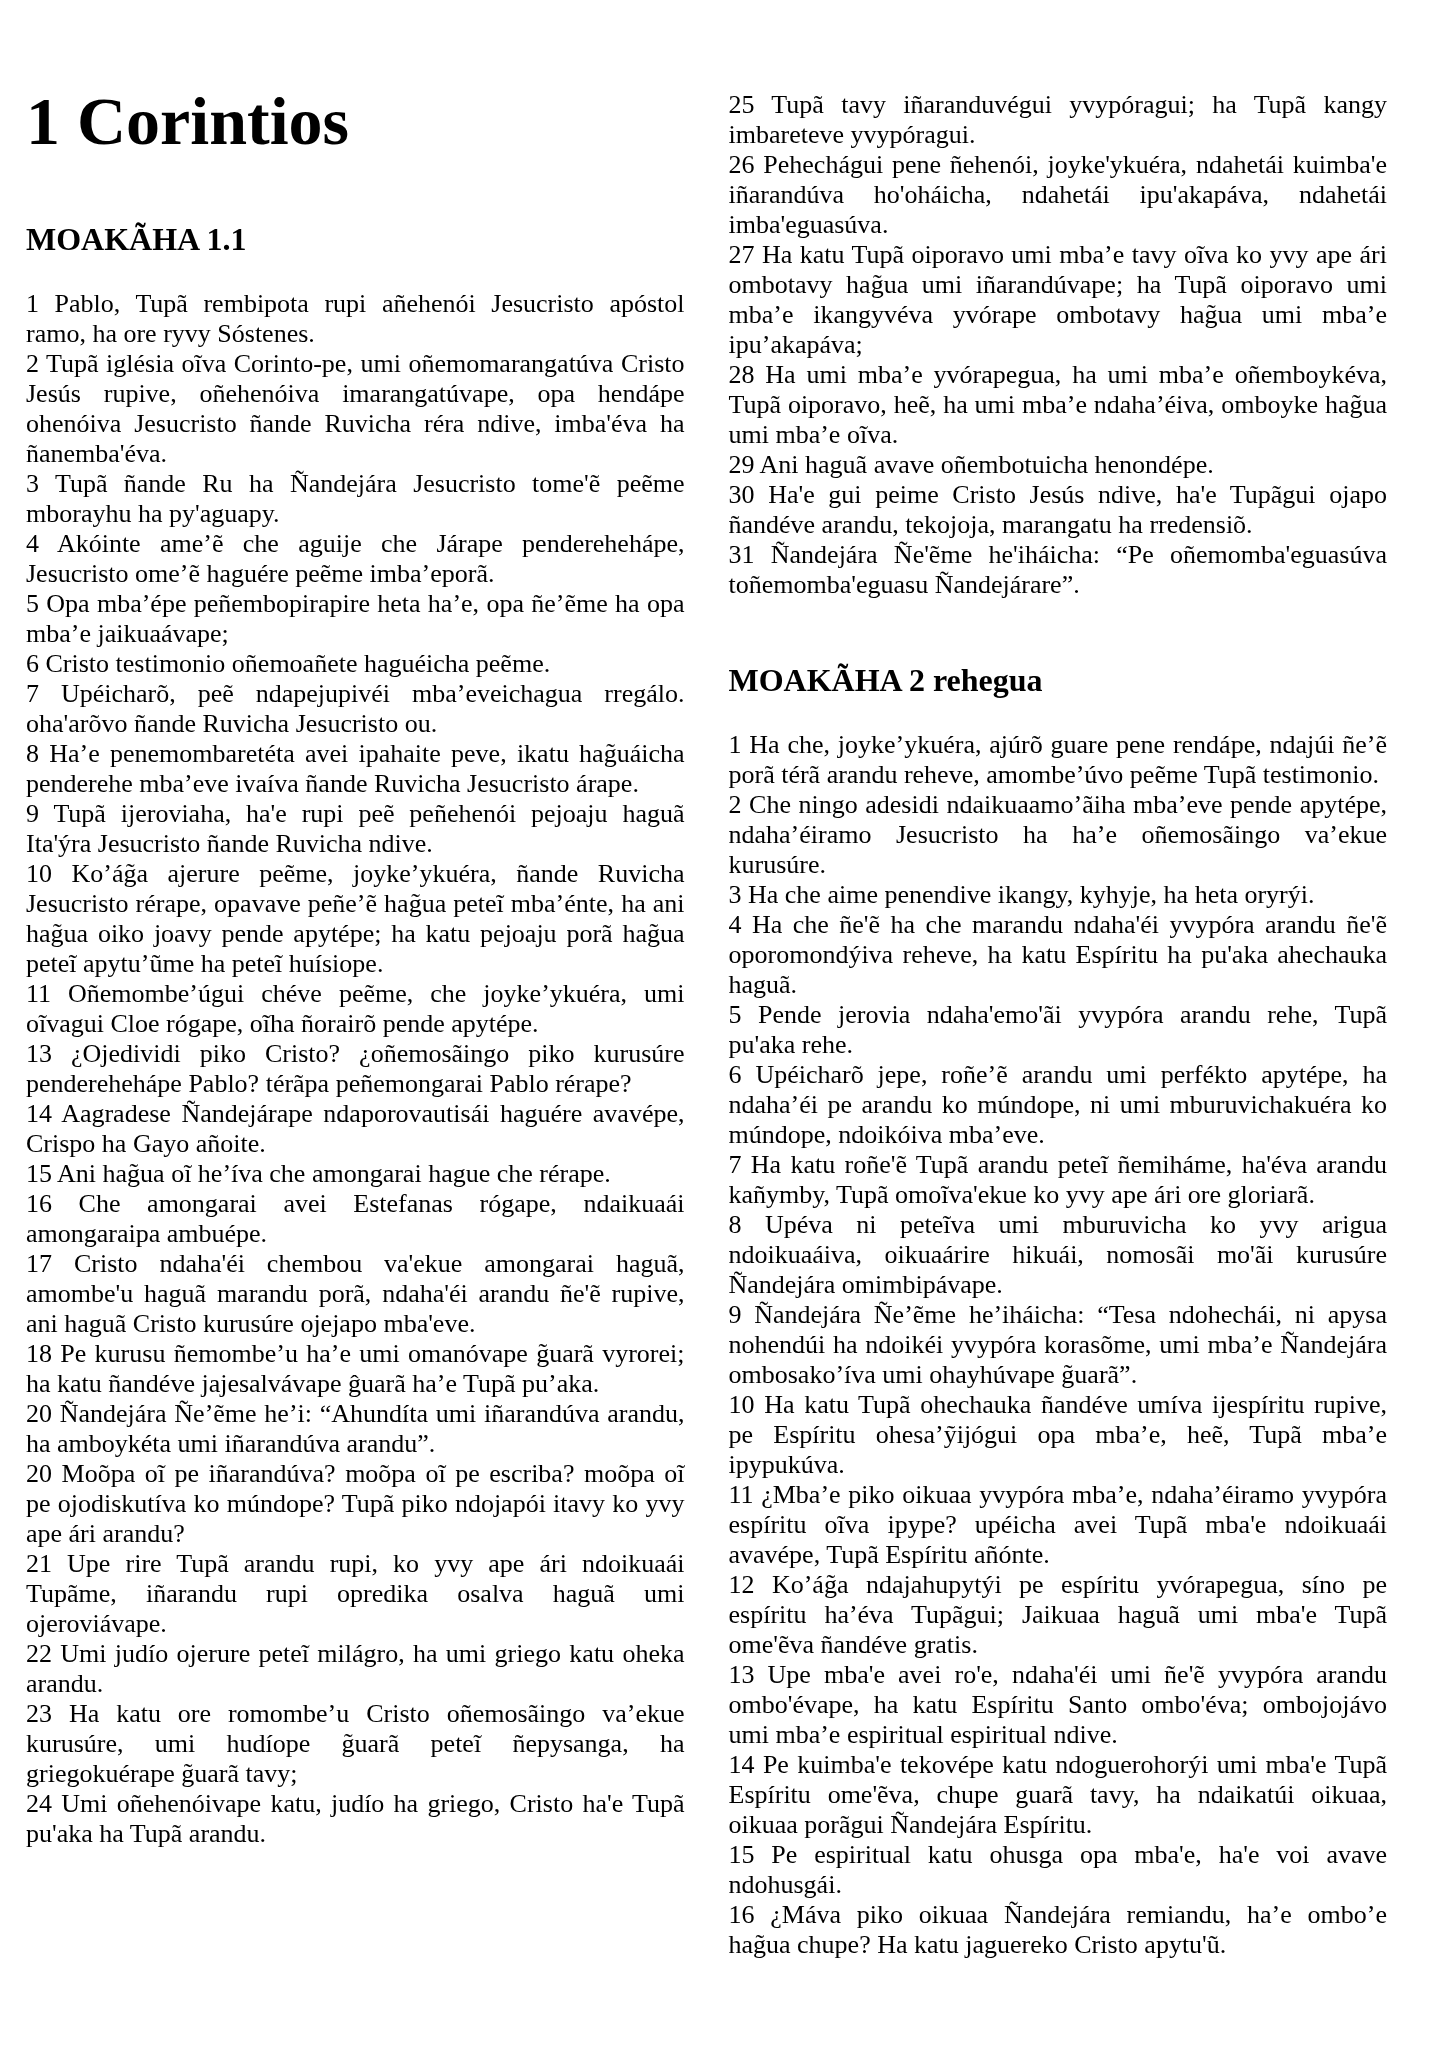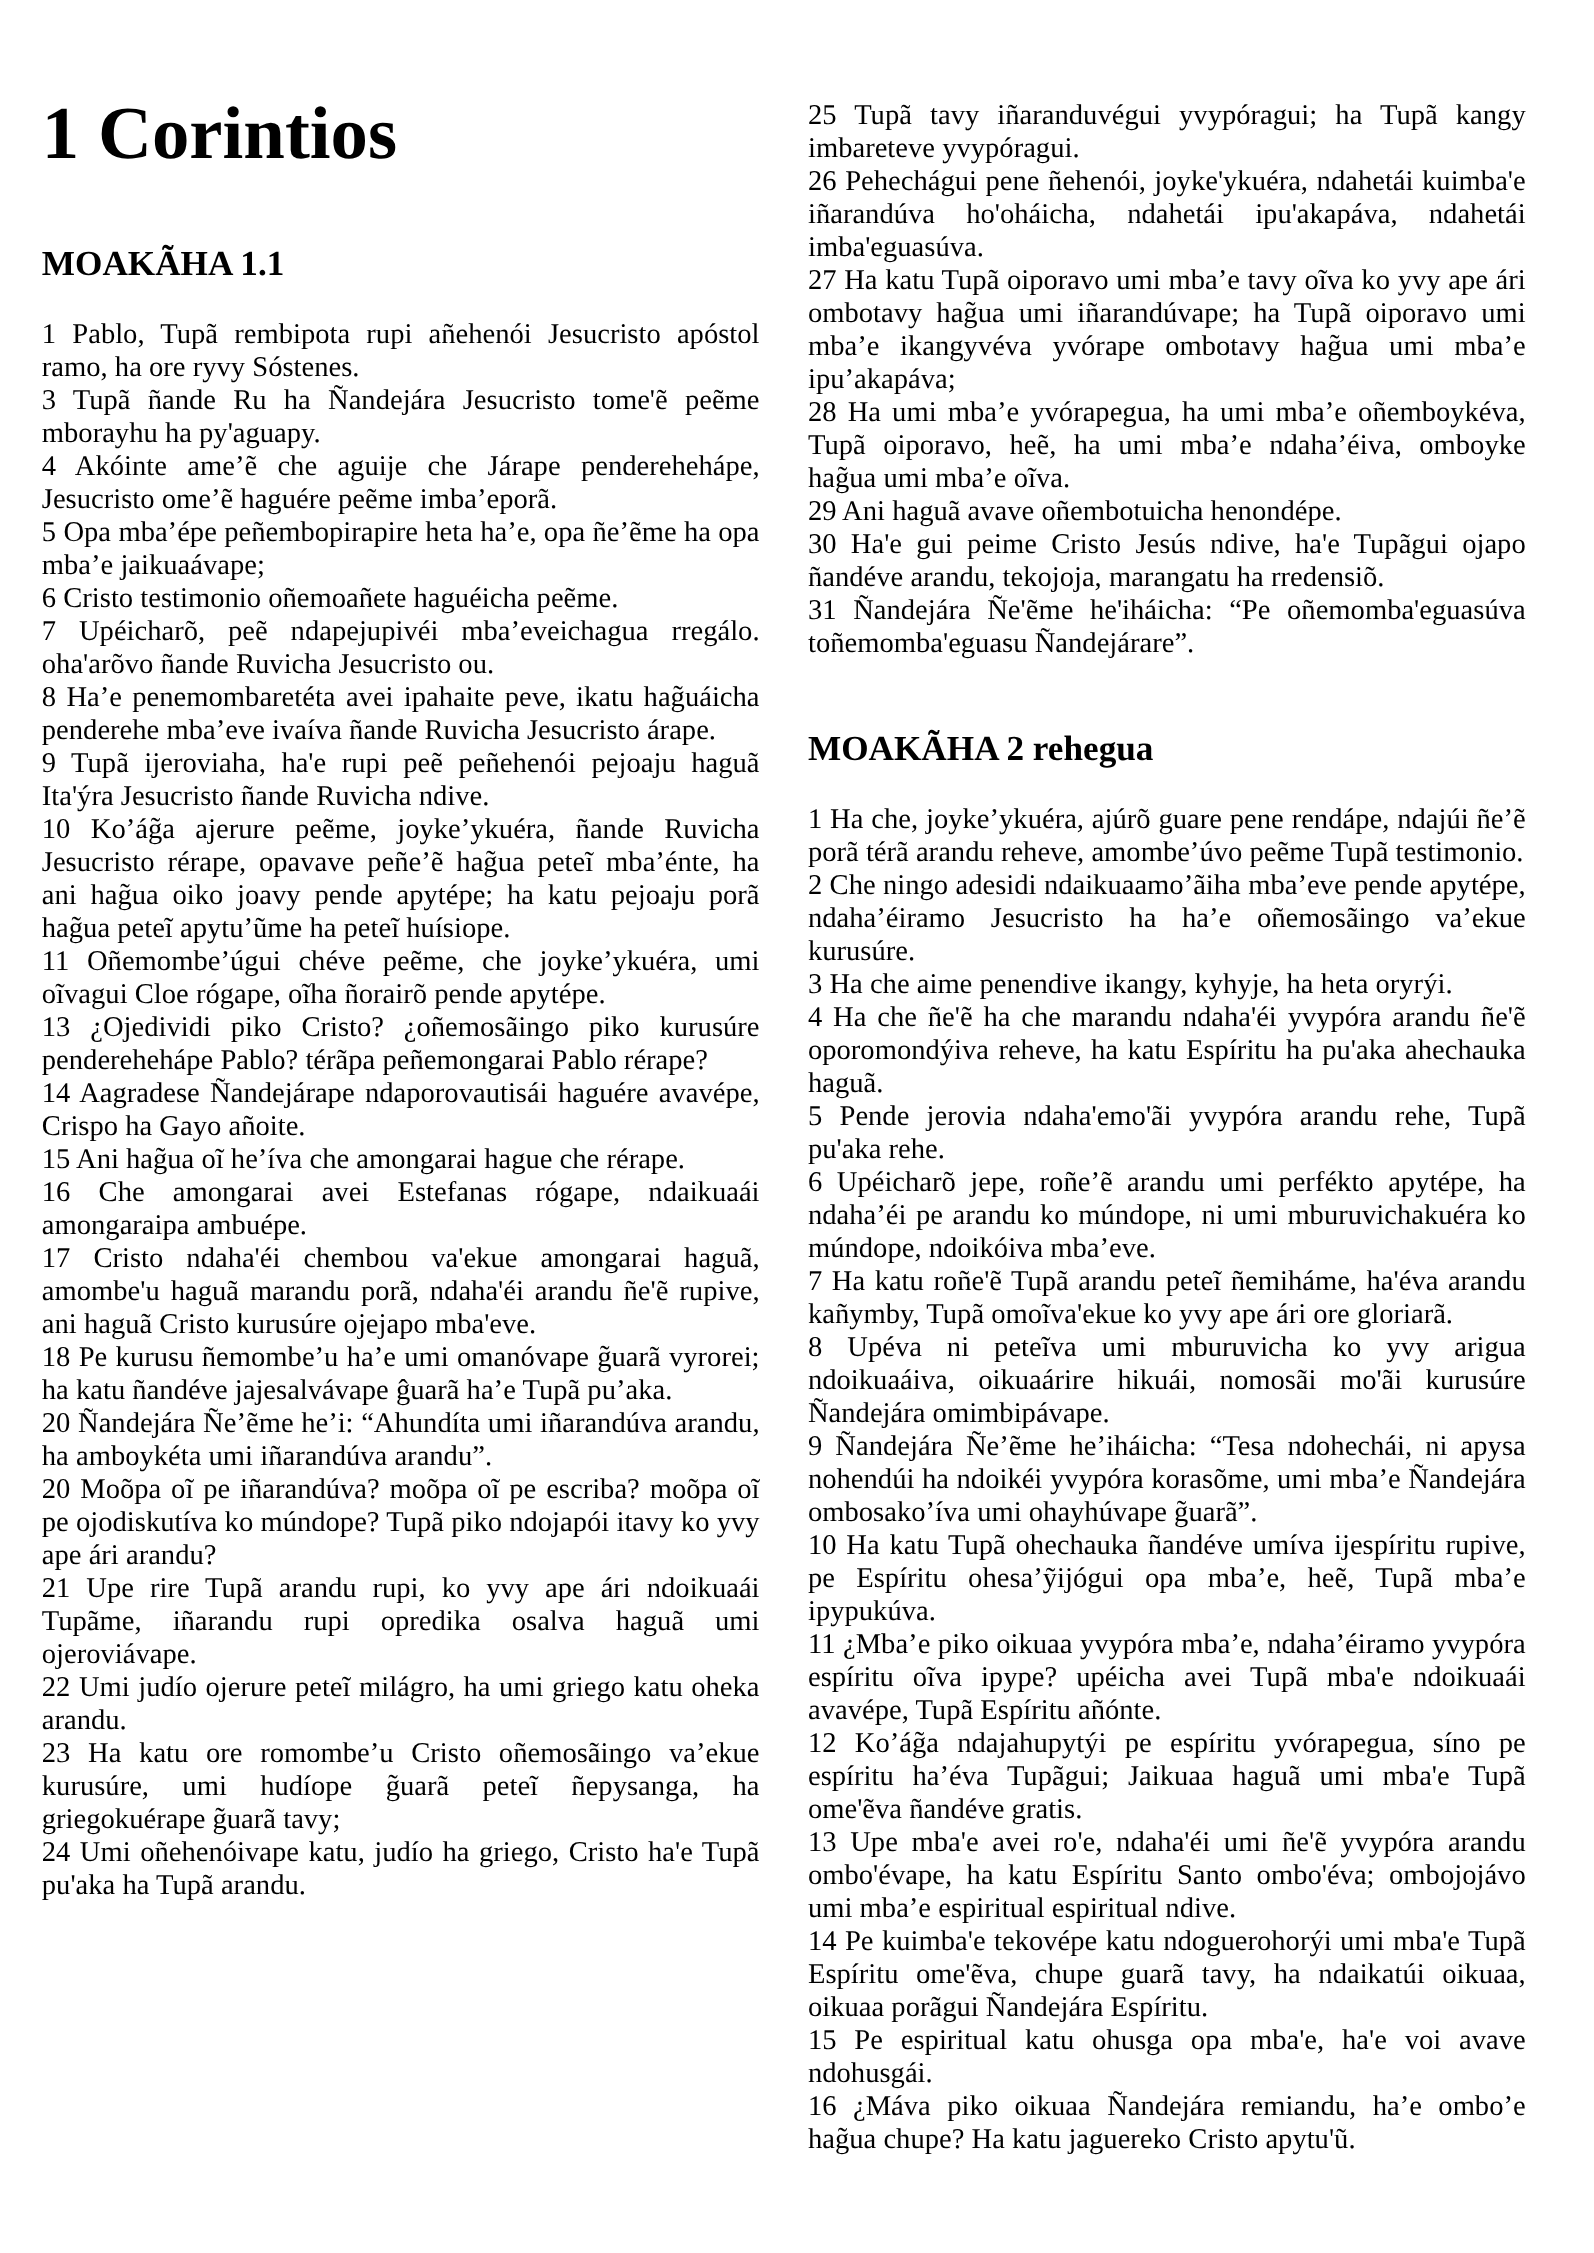--- a/index.html
+++ b/index.html
@@ -11,21 +11,21 @@
   body {
     width: 1449px;
     height: 2048px;
     overflow: hidden;
     font-family: "Liberation Serif", "DejaVu Serif", serif;
   }
   .page {
     box-sizing: border-box;
     width: 1449px;
     height: 2048px;
-    padding: 64px 62px 0 38px;
+    padding: 64px 62px 0 26px;
     display: flex;
     gap: 44px;
     background: #ffffff;
     border-radius: 17px;
   }
   .col {
     flex: 1 1 0;
     min-width: 0;
   }
   .book-title {
@@ -59,20 +59,21 @@
 </head>
 <body>
 
 <div class="page">
 
   <div class="col col-left">
     <h1 class="book-title">1 Corintios</h1>
     <h2 class="section-heading">MOAKÃHA 1.1</h2>
     <div class="verses">
         <p class="verse">1 Pablo, Tupã rembipota rupi añehenói Jesucristo apóstol ramo, ha ore ryvy Sóstenes.</p>
+        <p class="verse">2 Tupã iglésia oĩva Corinto-pe, umi oñemomarangatúva Cristo Jesús rupive, oñehenóiva imarangatúvape, opa hendápe ohenóiva Jesucristo ñande Ruvicha réra ndive, imba'éva ha ñanemba'éva.</p>
         <p class="verse">3 Tupã ñande Ru ha Ñandejára Jesucristo tome'ẽ peẽme mborayhu ha py'aguapy.</p>
         <p class="verse">4 Akóinte ame’ẽ che aguije che Járape penderehehápe, Jesucristo ome’ẽ haguére peẽme imba’eporã.</p>
         <p class="verse">5 Opa mba’épe peñembopirapire heta ha’e, opa ñe’ẽme ha opa mba’e jaikuaávape;</p>
         <p class="verse">6 Cristo testimonio oñemoañete haguéicha peẽme.</p>
         <p class="verse">7 Upéicharõ, peẽ ndapejupivéi mba’eveichagua rregálo. oha'arõvo ñande Ruvicha Jesucristo ou.</p>
         <p class="verse">8 Ha’e penemombaretéta avei ipahaite peve, ikatu hag̃uáicha penderehe mba’eve ivaíva ñande Ruvicha Jesucristo árape.</p>
         <p class="verse">9 Tupã ijeroviaha, ha'e rupi peẽ peñehenói pejoaju haguã Ita'ýra Jesucristo ñande Ruvicha ndive.</p>
         <p class="verse">10 Ko’ág̃a ajerure peẽme, joyke’ykuéra, ñande Ruvicha Jesucristo rérape, opavave peñe’ẽ hag̃ua peteĩ mba’énte, ha ani hag̃ua oiko joavy pende apytépe; ha katu pejoaju porã hag̃ua peteĩ apytu’ũme ha peteĩ huísiope.</p>
         <p class="verse">11 Oñemombe’úgui chéve peẽme, che joyke’ykuéra, umi oĩvagui Cloe rógape, oĩha ñorairõ pende apytépe.</p>
         <p class="verse">13 ¿Ojedividi piko Cristo? ¿oñemosãingo piko kurusúre penderehehápe Pablo? térãpa peñemongarai Pablo rérape?</p>

